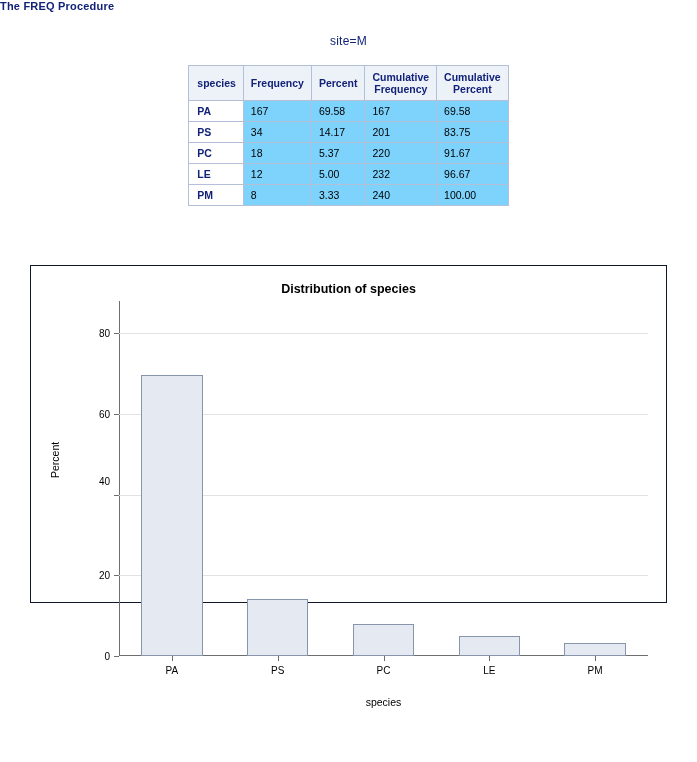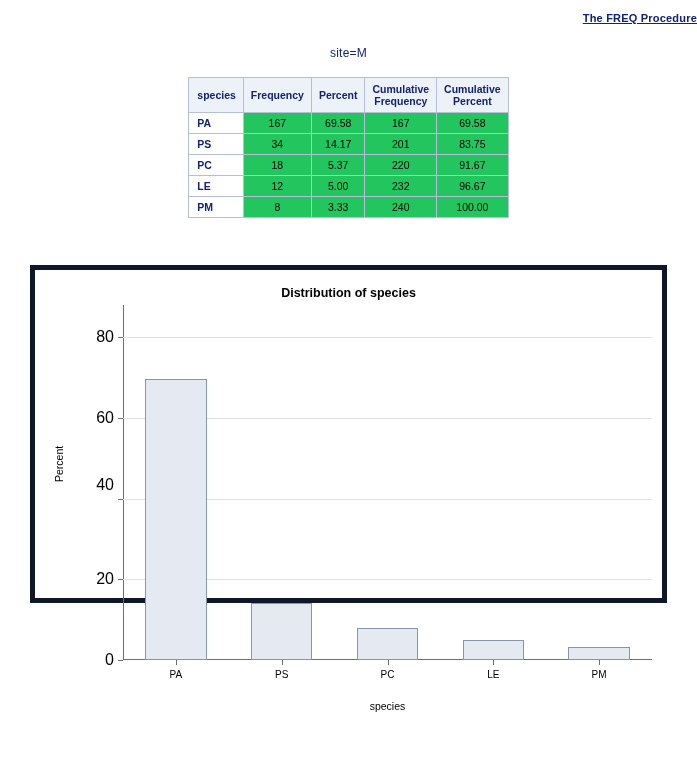--- a/index.html
+++ b/index.html
@@ -15,27 +15,26 @@
     position: relative;
     overflow: hidden;
   }
   .page {
     width: 697px;
     height: 762px;
     position: relative;
     background: #ffffff;
   }
   .proc-title {
-    text-align: right;
+    text-align: left;
     color: #112277;
     font-weight: bold;
     font-size: 11px;
-    padding-top: 12px;
+    padding-top: 0;
     letter-spacing: 0.2px;
-    text-decoration: underline;
   }
   .group-title {
     text-align: center;
     color: #112277;
     font-weight: normal;
     font-size: 12px;
     padding-top: 22px;
     letter-spacing: 0.2px;
   }
   
@@ -60,40 +59,40 @@
     vertical-align: middle;
     line-height: 1.15;
   }
   table.freq th.left-head {
     text-align: left;
     padding-left: 8px;
   }
   table.freq td {
     border: 1px solid #b3c0d8;
     padding: 4px 7px;
-    text-align: center;
+    text-align: left;
     vertical-align: middle;
     color: #000000;
-    background: #22c55e;
+    background: #7dd3fc;
   }
   table.freq td.rowhead {
     text-align: left;
     color: #112277;
     font-weight: bold;
     background: #ffffff;
     padding-left: 8px;
   }
   
   .chart-panel {
     position: absolute;
     left: 30px;
     top: 265px;
     width: 637px;
     height: 338px;
-    border: 5px solid #0f172a;
+    border: 1px solid #0f172a;
     background: #ffffff;
     box-sizing: border-box;
   }
   .chart-title {
     text-align: center;
     font-size: 12.5px;
     font-weight: bold;
     color: #000000;
     margin-top: 16px;
   }
@@ -126,21 +125,21 @@
     left: -5px;
     width: 5px;
     height: 1px;
     background: #6e6e6e;
   }
   .ytick-label {
     position: absolute;
     right: 100%;
     margin-right: 9px;
     transform: translateY(-50%);
-    font-size: 16px;
+    font-size: 10px;
     color: #000000;
     white-space: nowrap;
   }
   .bars {
     position: absolute;
     left: 0;
     bottom: 0;
     width: 100%;
     height: 100%;
   }

